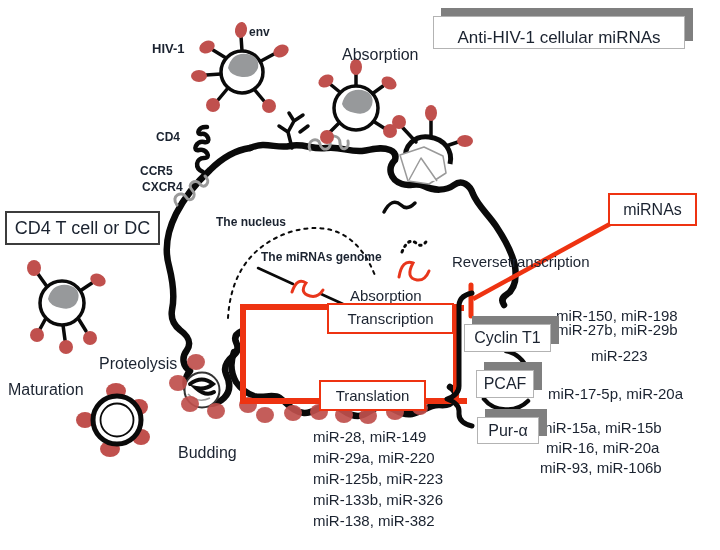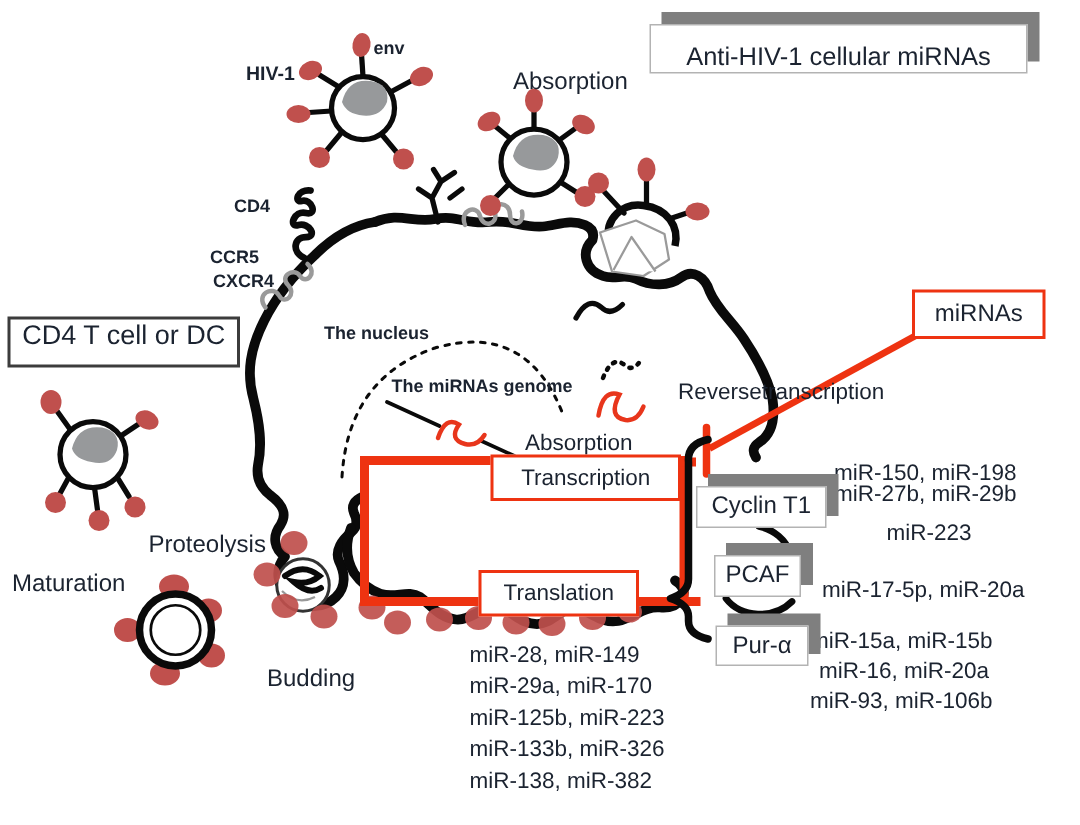--- a/index.html
+++ b/index.html
@@ -10,21 +10,21 @@
   .small{font-size:12px;font-weight:bold;}
   .stage-lbl{font-size:16px;}
   .mid-lbl{font-size:15px;}
   .mirline{font-size:15px;line-height:21px;}
   .mirline2{font-size:15px;line-height:20px;}
   .whitebg{background:#ffffff;padding:0 3px;}
   .titlebox{position:absolute;z-index:4;background:#ffffff;border:1px solid #b3b3b3;
             box-shadow:8px -8px 0 0 #7f7f7f;display:flex;align-items:flex-end;justify-content:center;
             font-size:17px;}
   .plainbox{position:absolute;z-index:4;background:#ffffff;border:2px solid #3c3c3c;
-            display:flex;align-items:flex-start;justify-content:center;font-size:18px;}
+            display:flex;align-items:center;justify-content:center;font-size:18px;}
   .redbox{position:absolute;z-index:4;background:#ffffff;border:2.5px solid #ee3311;
           display:flex;align-items:center;justify-content:center;font-size:15px;}
   .protbox{position:absolute;z-index:4;background:#ffffff;border:1px solid #b3b3b3;
            box-shadow:8px -8px 0 0 #7f7f7f;display:flex;align-items:center;justify-content:center;
            font-size:16px;}
 </style>
 </head>
 <body>
 
 <div id="stage">
@@ -220,21 +220,21 @@
     <span>Cyclin T1</span>
   </div>
   <div class="protbox" style="left:476px;top:370px;width:56px;height:26px;">
     <span>PCAF</span>
   </div>
   <div class="protbox" style="left:477px;top:417px;width:60px;height:25px;">
     <span>Pur-α</span>
   </div>
 
   <div class="lbl small" style="left:249px;top:25px;">env</div>
-  <div class="lbl small" style="left:152px;top:41px;font-size:13px;margin-left:12px;">HIV-1</div>
+  <div class="lbl small" style="left:152px;top:41px;font-size:13px;">HIV-1</div>
   <div class="lbl small" style="left:156px;top:130px;">CD4</div>
   <div class="lbl small" style="left:140px;top:164px;">CCR5</div>
   <div class="lbl small" style="left:142px;top:180px;">CXCR4</div>
 
   <div class="lbl stage-lbl" style="left:342px;top:46px;">Absorption</div>
   <div class="lbl small" style="left:216px;top:215px;">The nucleus</div>
   <div class="lbl small" style="left:261px;top:250px;">The miRNAs genome</div>
   <div class="lbl mid-lbl" style="left:452px;top:253px;">Reversetranscription</div>
   <div class="lbl mid-lbl" style="left:350px;top:287px;">Absorption</div>
 
@@ -246,18 +246,18 @@
   <div class="lbl mirline2" style="left:556px;top:320px;text-align:right;">miR-27b, miR-29b</div>
   <div class="lbl mirline2" style="left:591px;top:346px;">miR-223</div>
 
   <div class="lbl mirline2" style="left:548px;top:384px;">miR-17-5p, miR-20a</div>
 
   <div class="lbl mirline2" style="left:540px;top:418px;">miR-15a, miR-15b</div>
   <div class="lbl mirline2" style="left:546px;top:438px;">miR-16, miR-20a</div>
   <div class="lbl mirline2" style="left:540px;top:458px;">miR-93, miR-106b</div>
 
   <div class="lbl mirline" style="left:313px;top:426px;">miR-28, miR-149</div>
-  <div class="lbl mirline" style="left:313px;top:447px;">miR-29a, miR-170</div>
+  <div class="lbl mirline" style="left:313px;top:447px;">miR-29a, miR-220</div>
   <div class="lbl mirline" style="left:313px;top:468px;">miR-125b, miR-223</div>
   <div class="lbl mirline" style="left:313px;top:489px;">miR-133b, miR-326</div>
   <div class="lbl mirline" style="left:313px;top:510px;">miR-138, miR-382</div>
 
 </div>
 
 </body></html>

